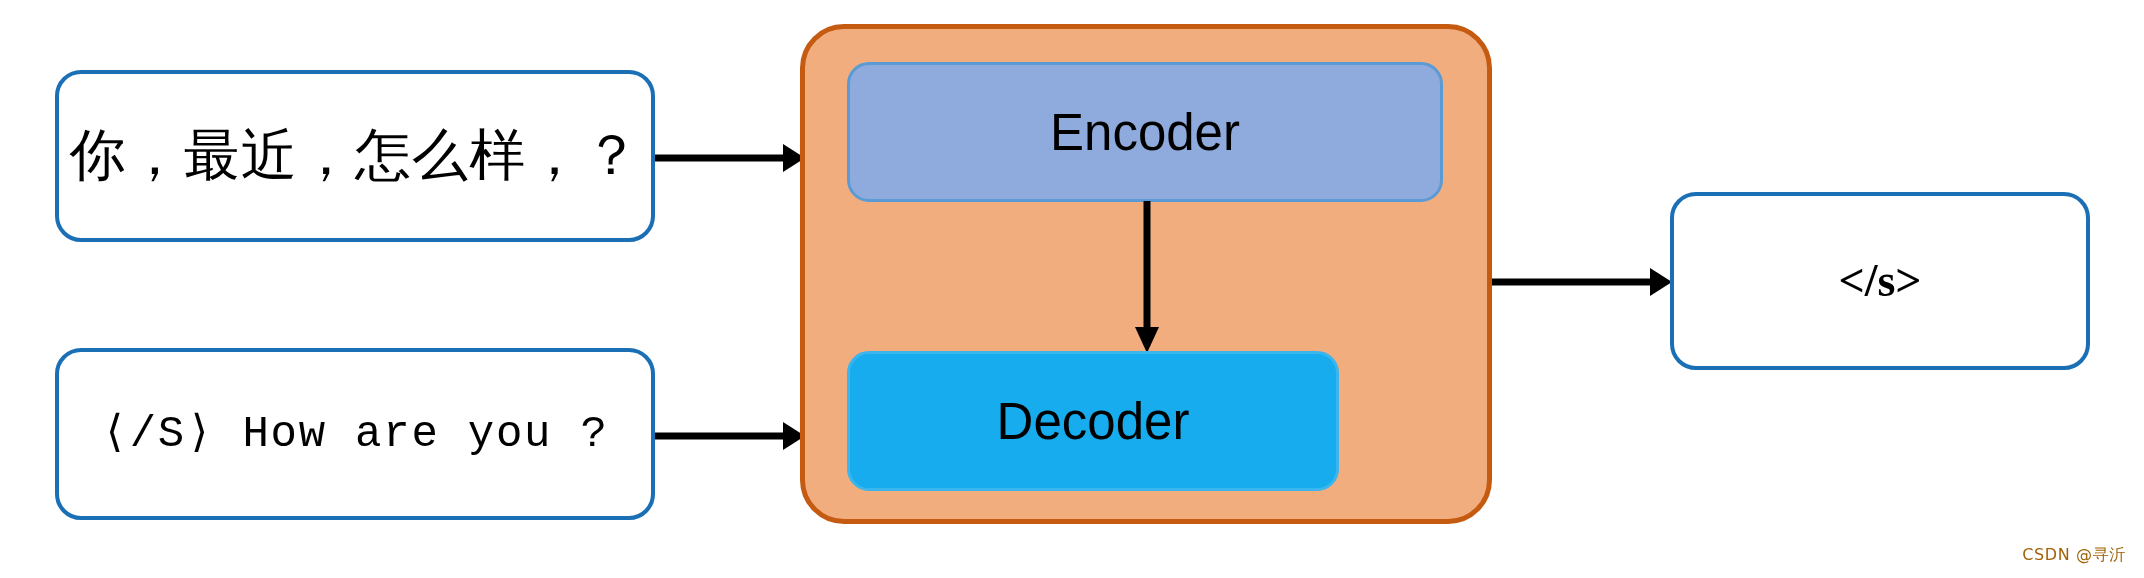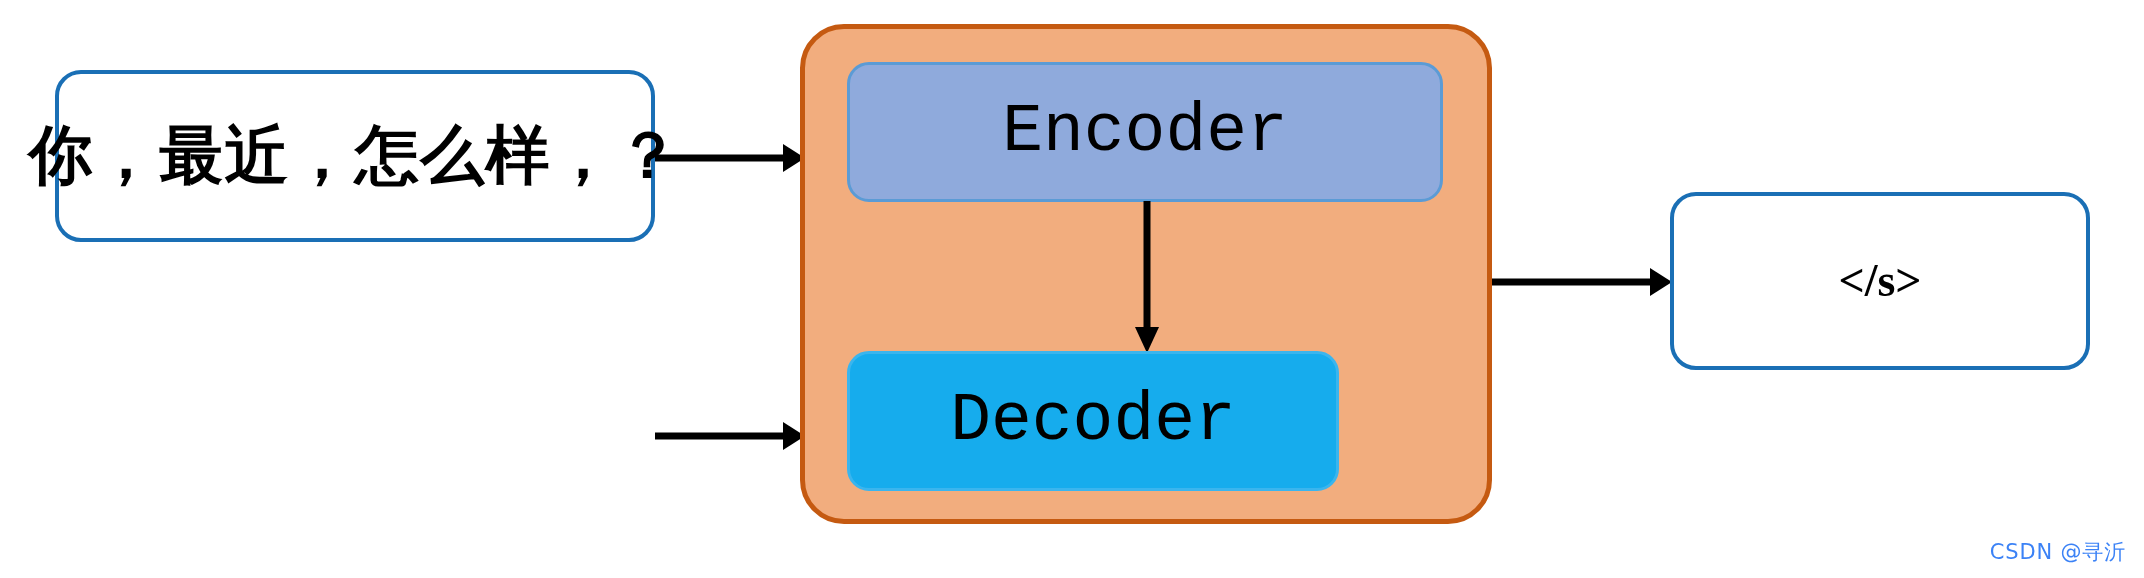--- a/index.html
+++ b/index.html
@@ -41,23 +41,22 @@
   }
 
   #box-source {
     left: 55px;
     top: 70px;
     width: 600px;
     height: 172px;
   }
   #box-source .txt {
     font-family: "Liberation Serif", "DejaVu Serif", serif;
-    font-size: 64px;
+    font-size: 56px;
     letter-spacing: 0.02em;
-    font-weight: bold;
   }
 
   #box-target {
     left: 55px;
     top: 348px;
     width: 600px;
     height: 172px;
   }
   #box-target .txt {
     font-family: "Liberation Mono", "DejaVu Sans Mono", monospace;
@@ -91,22 +90,22 @@
   }
 
   .model-block {
     position: absolute;
     box-sizing: border-box;
     display: flex;
     align-items: center;
     justify-content: center;
     border-radius: 22px;
     color: #000000;
-    font-family: Liberation Mono, monospace;
-    font-size: 68px;
+    font-family: Liberation Sans, sans-serif;
+    font-size: 51px;
     line-height: 1;
   }
 
   #block-encoder {
     left: 42px;
     top: 33px;
     width: 596px;
     height: 140px;
     background: #8FAADC;
     border: 3px solid #5B9BD5;
@@ -126,36 +125,39 @@
     position: absolute;
     overflow: visible;
     pointer-events: none;
   }
 
   
   #watermark {
     position: absolute;
     right: 18px;
     bottom: 12px;
-    color: #3b82f6;
+    color: #a16207;
     font-family: "DejaVu Sans", "Liberation Sans", sans-serif;
-    font-size: 21px;
+    font-size: 16px;
     letter-spacing: 0.04em;
     user-select: none;
   }
 </style>
 </head>
 <body>
 
 <div id="canvas">
 
   <div class="iobox" id="box-source">
     <span class="txt">你，最近，怎么样，？</span>
   </div>
 
+  <div class="iobox" id="box-target">
+    <span class="txt">⟨/S⟩ How are you ?</span>
+  </div>
 
   <svg class="arrow-svg" id="arrow-source" style="left:655px; top:138px; width:150px; height:40px;" viewBox="0 0 150 40">
     <line x1="0" y1="20" x2="128" y2="20" stroke="#000000" stroke-width="7"></line>
     <polygon points="128,6 150,20 128,34" fill="#000000"></polygon>
   </svg>
 
   <svg class="arrow-svg" id="arrow-target" style="left:655px; top:416px; width:150px; height:40px;" viewBox="0 0 150 40">
     <line x1="0" y1="20" x2="128" y2="20" stroke="#000000" stroke-width="7"></line>
     <polygon points="128,6 150,20 128,34" fill="#000000"></polygon>
   </svg>

